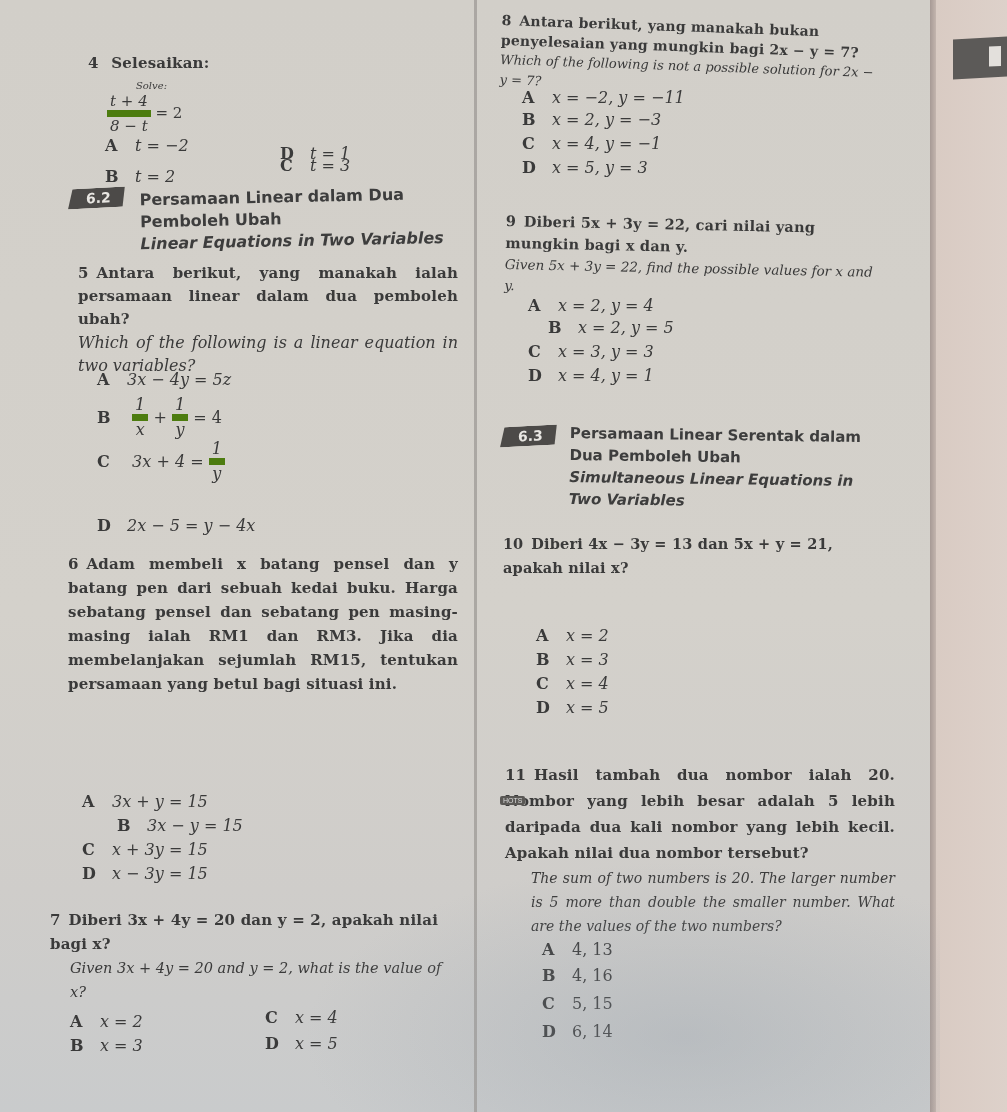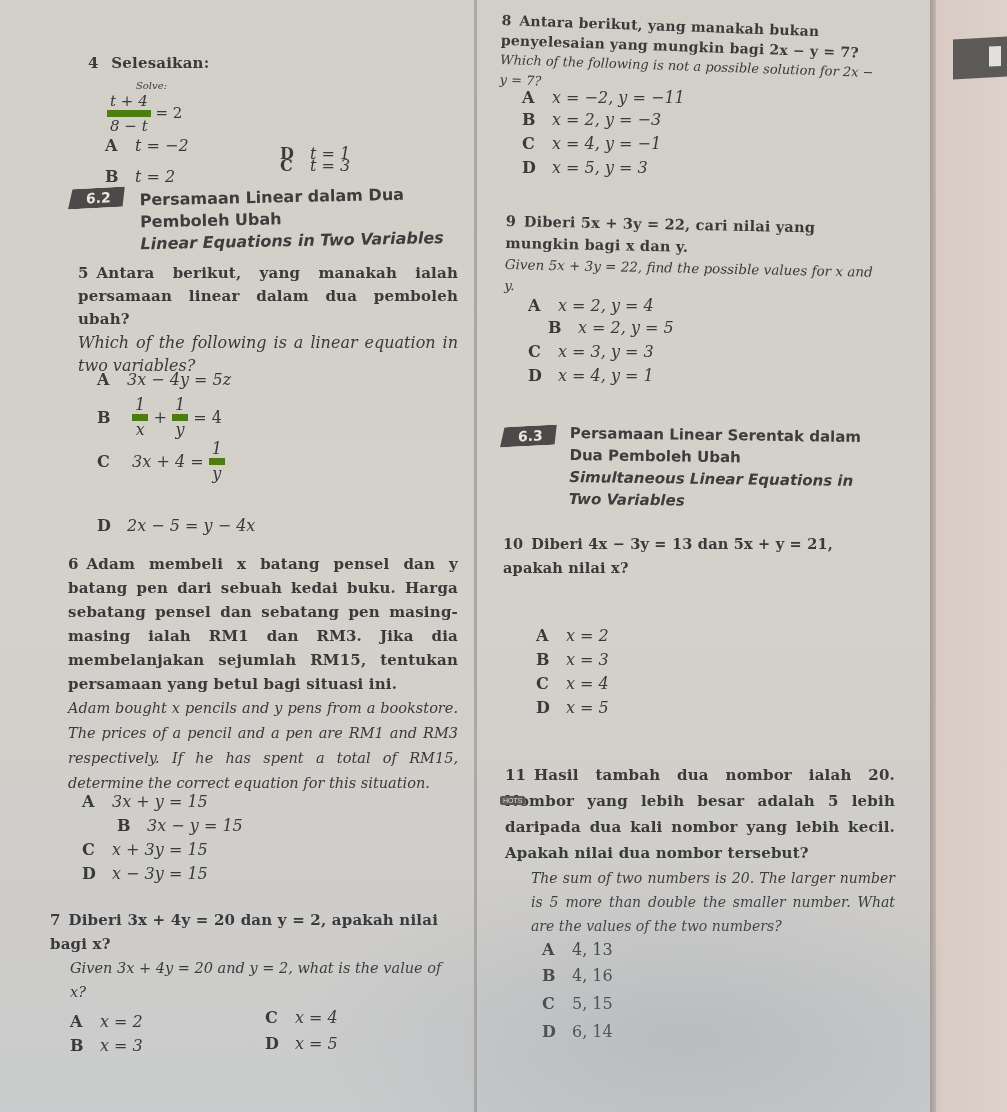--- a/index.html
+++ b/index.html
@@ -111,21 +111,20 @@
 </div>
 <div class="opt" style="left:97px; top:440px;">
   <span class="letter" style="vertical-align:middle;">C</span>
   <span class="math" style="vertical-align:middle;">3x + 4 =</span>
   <span class="frac"><span class="num">1</span><span class="den">y</span></span>
 </div>
 <div class="opt" style="left:97px; top:490px;margin-top:26px;"><span class="letter">D</span><span class="math">2x − 5 = y − 4x</span></div>
 
 <div class="q" style="left:68px; top:518px; width:390px; text-align:justify; line-height:24px;margin-top:34px;">
   <span class="qnum">6</span><span class="ms" style="font-weight:bold;">Adam membeli x batang pensel dan y batang pen dari sebuah kedai buku. Harga sebatang pensel dan sebatang pen masing-masing ialah RM1 dan RM3. Jika dia membelanjakan sejumlah RM15, tentukan persamaan yang betul bagi situasi ini.</span>
-  <div class="en" style="font-size:14.5px; line-height:25px;">Adam bought x pencils and y pens from a bookstore. The prices of a pencil and a pen are RM1 and RM3 respectively. If he has spent a total of RM15, determine the correct equation for this situation.</div>
 </div>
 <div class="opt" style="left:82px; top:792px;"><span class="letter">A</span><span class="math">3x + y = 15</span></div>
 <div class="opt" style="left:82px; top:816px;margin-left:35px;"><span class="letter">B</span><span class="math">3x − y = 15</span></div>
 <div class="opt" style="left:82px; top:840px;"><span class="letter">C</span><span class="math">x + 3y = 15</span></div>
 <div class="opt" style="left:82px; top:864px;"><span class="letter">D</span><span class="math">x − 3y = 15</span></div>
 
 <div class="q" style="left:50px; top:908px; width:410px; line-height:24px;">
   <span class="qnum">7</span><span class="ms">Diberi 3x + 4y = 20 dan y = 2, apakah nilai bagi x?</span>
   <div class="en" style="font-size:14.5px; padding-left:20px;">Given 3x + 4y = 20 and y = 2, what is the value of x?</div>
 </div>

